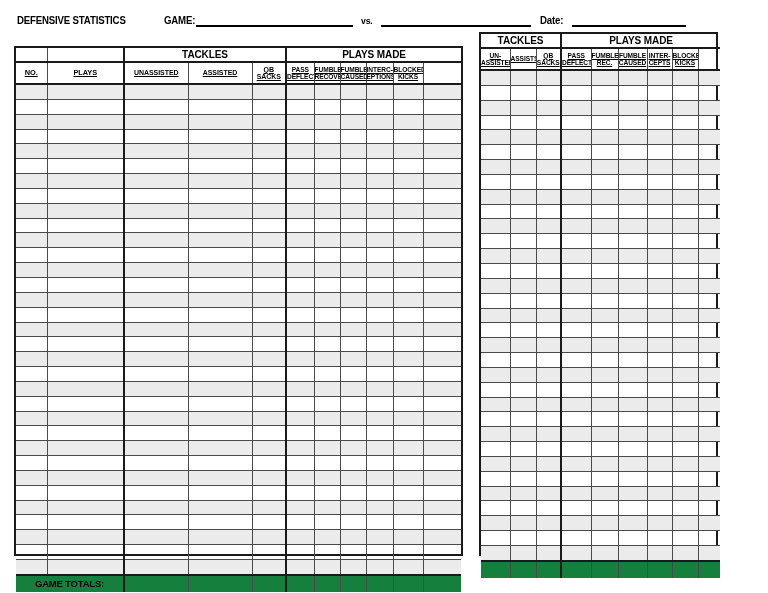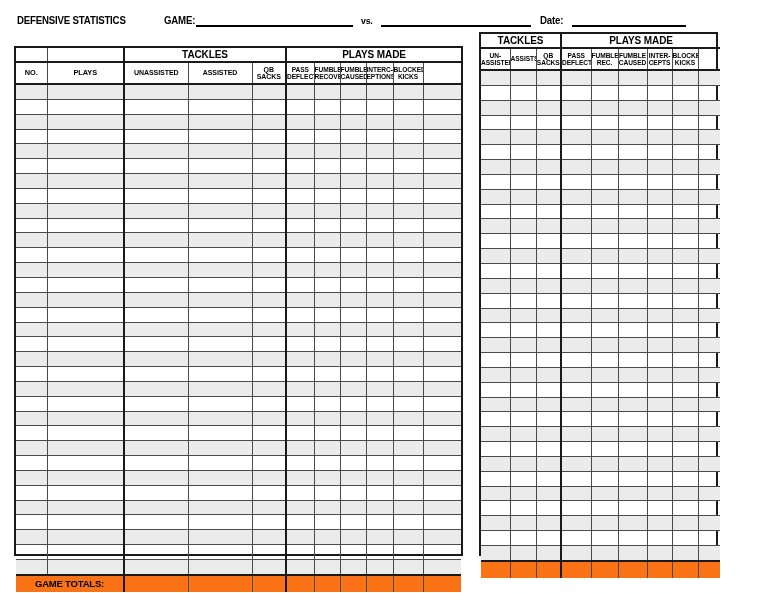--- a/index.html
+++ b/index.html
@@ -100,34 +100,35 @@
   }
   .band-blank { border-bottom: 2px solid #1a1a1a !important; }
 
   
   .collab {
     height: 20px;
     font-size: 6.6px;
     line-height: 7.4px;
     letter-spacing: -0.05px;
     border-bottom: 2px solid #1a1a1a !important;
+    text-decoration: underline;
   }
   .collab.big { font-size: 7.4px; }
   .collab.med { font-size: 7px; }
 
   
   tr.drow td { height: 13.85px; }
   tr.drow.shade td { background: #ebebeb; }
   tr.drow td.strong-left { border-left: 2px solid #1a1a1a; }
   th.strong-left, td.strong-left { border-left: 2px solid #1a1a1a !important; }
 
   
   tr.totals td {
     height: 16px;
-    background: #f97316;
+    background: #15803d;
     border-top: 2px solid #1a1a1a !important;
   }
   td.totals-label {
     font-size: 9.5px;
     text-align: center;
     letter-spacing: -0.2px;
     padding-left: 10px;
   }
 </style>
 </head>

